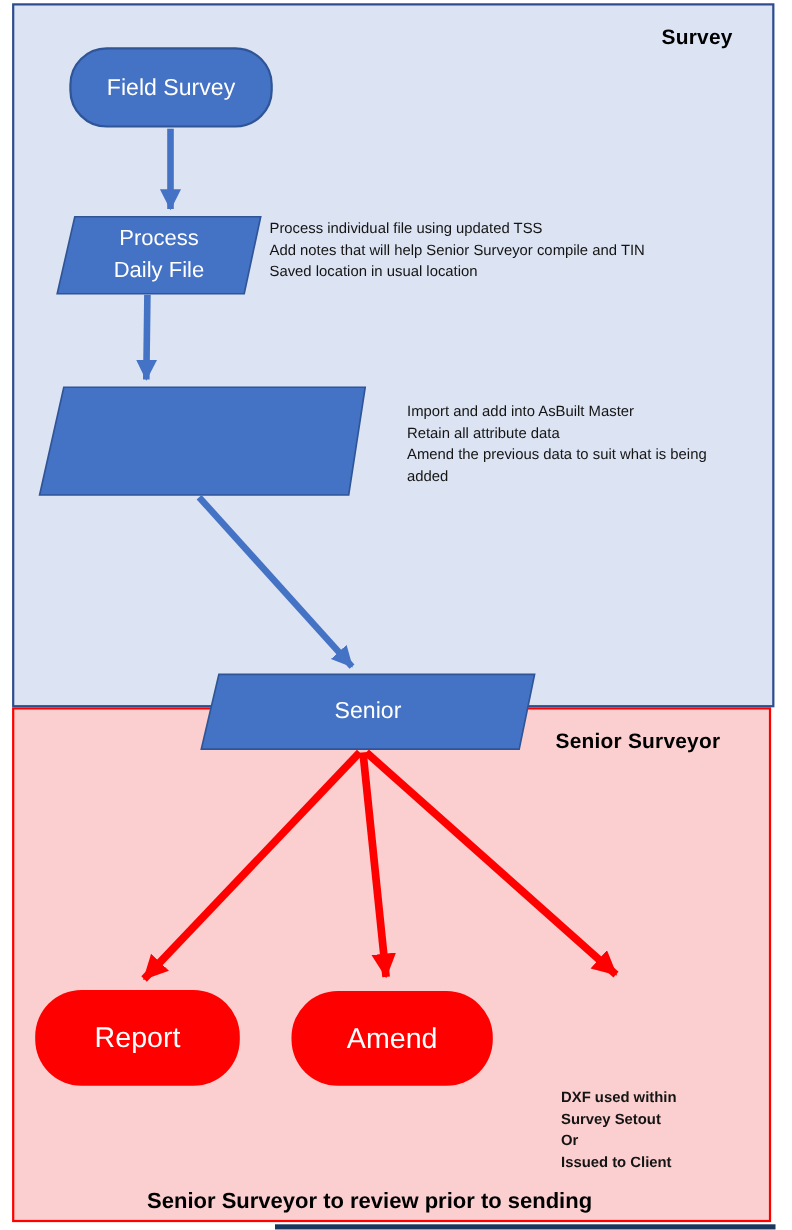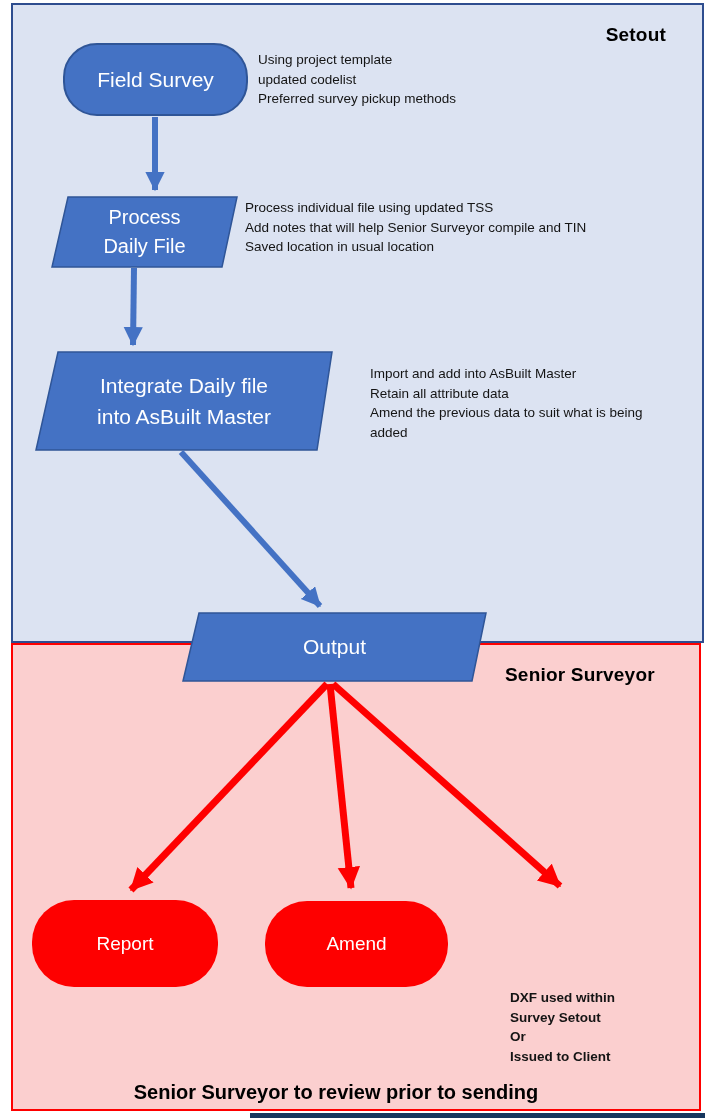--- a/index.html
+++ b/index.html
@@ -34,21 +34,21 @@
 
   .node{
     position:absolute;display:flex;align-items:center;justify-content:center;
     color:#fff;z-index:1;box-sizing:border-box;text-align:center;
   }
   .node-blue-st{
     background:var(--c-node-blue,#4472c4);
     border:2px solid var(--c-node-blue-border,#2f5597);
     border-radius:34px;font-size:21px;
   }
-  .node-red{background:var(--c-node-red,#fe0000);border-radius:42px;font-size:19px;}
+  .node-red{background:var(--c-node-red,#fe0000);border-radius:42px;font-size:26px;}
   #field-survey{left:63px;top:43px;width:185px;height:73px;}
   #report{left:32px;top:900px;width:186px;height:87px;}
   #plan{left:265px;top:901px;width:183px;height:86px;}
   #cad-model{left:482px;top:894px;width:193px;height:85px;font-size:23px;}
 
   .pgram-label{
     position:absolute;z-index:3;display:flex;align-items:center;justify-content:center;
     color:#fff;text-align:center;white-space:pre-line;
   }
   #lbl-process{left:52px;top:197px;width:185px;height:70px;font-size:20px;line-height:29px;}
@@ -74,21 +74,21 @@
   }
 </style>
 </head>
 <body>
 
 <div class="canvas">
 
   <div class="panel panel-blue"></div>
   <div class="panel panel-pink"></div>
 
-  <div class="section-label survey-label">Setout</div>
+  <div class="section-label survey-label">Survey</div>
   <div class="section-label senior-label">Senior Surveyor</div>
 
   <svg class="layer" width="720" height="1118" viewBox="0 0 720 1118">
     <defs>
       <marker id="mblue" markerWidth="4.5" markerHeight="4.5" refX="3" refY="1.6" orient="auto" markerUnits="strokeWidth">
         <path d="M0,0 L3.2,1.6 L0,3.2 Z" class="mk-blue"></path>
       </marker>
       <marker id="mred" markerWidth="4.5" markerHeight="4.5" refX="3" refY="1.6" orient="auto" markerUnits="strokeWidth">
         <path d="M0,0 L3.2,1.6 L0,3.2 Z" class="mk-red"></path>
       </marker>
@@ -104,30 +104,25 @@
 
     <line class="lr" x1="327" y1="684" x2="131" y2="890" marker-end="url(#mred)"></line>
     <line class="lr" x1="330" y1="684" x2="351" y2="888" marker-end="url(#mred)"></line>
     <line class="lr" x1="333" y1="684" x2="560" y2="886" marker-end="url(#mred)"></line>
   </svg>
 
   <div class="node node-blue-st" id="field-survey">Field Survey</div>
 
   <div class="pgram-label" id="lbl-process">Process
 Daily File</div>
-  <div class="pgram-label" id="lbl-integrate">Integrate Daily file
-into AsBuilt Master</div>
-  <div class="pgram-label" id="lbl-output">Output</div>
+  <div class="pgram-label" id="lbl-output">Senior</div>
 
   <div class="node node-red" id="report">Report</div>
   <div class="node node-red" id="plan">Amend</div>
 
-  <div class="note" id="note-field-survey">Using project template
-updated codelist
-Preferred survey pickup methods</div>
   <div class="note" id="note-process">Process individual file using updated TSS
 Add notes that will help Senior Surveyor compile and TIN
 Saved location in usual location</div>
   <div class="note" id="note-integrate">Import and add into AsBuilt Master
 Retain all attribute data
 Amend the previous data to suit what is being
 added</div>
   <div class="note" id="note-cad">DXF used within
 Survey Setout
 Or

